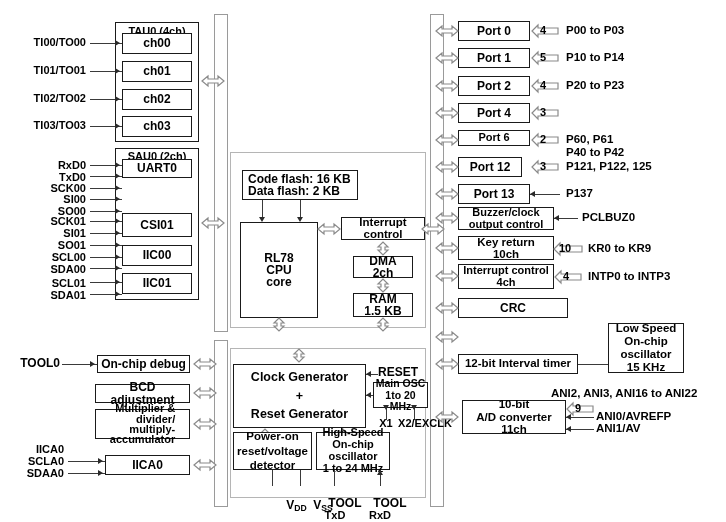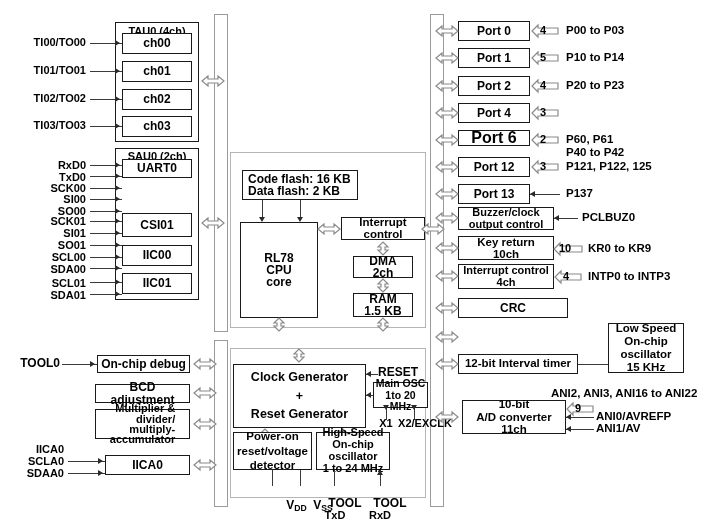--- a/index.html
+++ b/index.html
@@ -391,35 +391,35 @@
       </svg>
   </div>
   <div class="darrow" style="left:531px;top:104px;">
     <svg width="28" height="18" viewBox="0 0 28 18">
         <path d="M7 3 L1 9 L7 15 L7 12 L27 12 L27 6 L7 6 Z" fill="#ffffff" stroke="#8a8a8a" stroke-width="1.2"></path>
       </svg>
   </div>
   <div class="lbl c" style="left:536px;top:107px;width:14px;font-size:11px;">3</div>
   <div class="lbl" style="left:566px;top:107px;font-size:11.5px;margin-top:40px;">P40 to P42</div>
 
-  <div class="box" style="left:458px;top:130px;width:72px;height:16px;font-size:16px;">Port 6</div>
+  <div class="box" style="left:458px;top:130px;width:72px;height:16px;font-size:11px;">Port 6</div>
   <div class="darrow" style="left:434px;top:131px;">
     <svg width="26" height="18" viewBox="0 0 26 18">
         <path d="M8 4 L2 9 L8 14 L8 11 L18 11 L18 14 L24 9 L18 4 L18 7 L8 7 Z" fill="#ffffff" stroke="#8a8a8a" stroke-width="1.2"></path>
       </svg>
   </div>
   <div class="darrow" style="left:531px;top:131px;">
     <svg width="28" height="18" viewBox="0 0 28 18">
         <path d="M7 3 L1 9 L7 15 L7 12 L27 12 L27 6 L7 6 Z" fill="#ffffff" stroke="#8a8a8a" stroke-width="1.2"></path>
       </svg>
   </div>
   <div class="lbl c" style="left:536px;top:134px;width:14px;font-size:11px;">2</div>
   <div class="lbl" style="left:566px;top:134px;font-size:11.5px;">P60, P61</div>
 
-  <div class="box" style="left:458px;top:157px;width:72px;height:20px;font-size:12px;">Port 12</div>
+  <div class="box" style="left:458px;top:157px;width:64px;height:20px;font-size:12px;">Port 12</div>
   <div class="darrow" style="left:434px;top:158px;">
     <svg width="26" height="18" viewBox="0 0 26 18">
         <path d="M8 4 L2 9 L8 14 L8 11 L18 11 L18 14 L24 9 L18 4 L18 7 L8 7 Z" fill="#ffffff" stroke="#8a8a8a" stroke-width="1.2"></path>
       </svg>
   </div>
   <div class="darrow" style="left:531px;top:158px;">
     <svg width="28" height="18" viewBox="0 0 28 18">
         <path d="M7 3 L1 9 L7 15 L7 12 L27 12 L27 6 L7 6 Z" fill="#ffffff" stroke="#8a8a8a" stroke-width="1.2"></path>
       </svg>
   </div>

